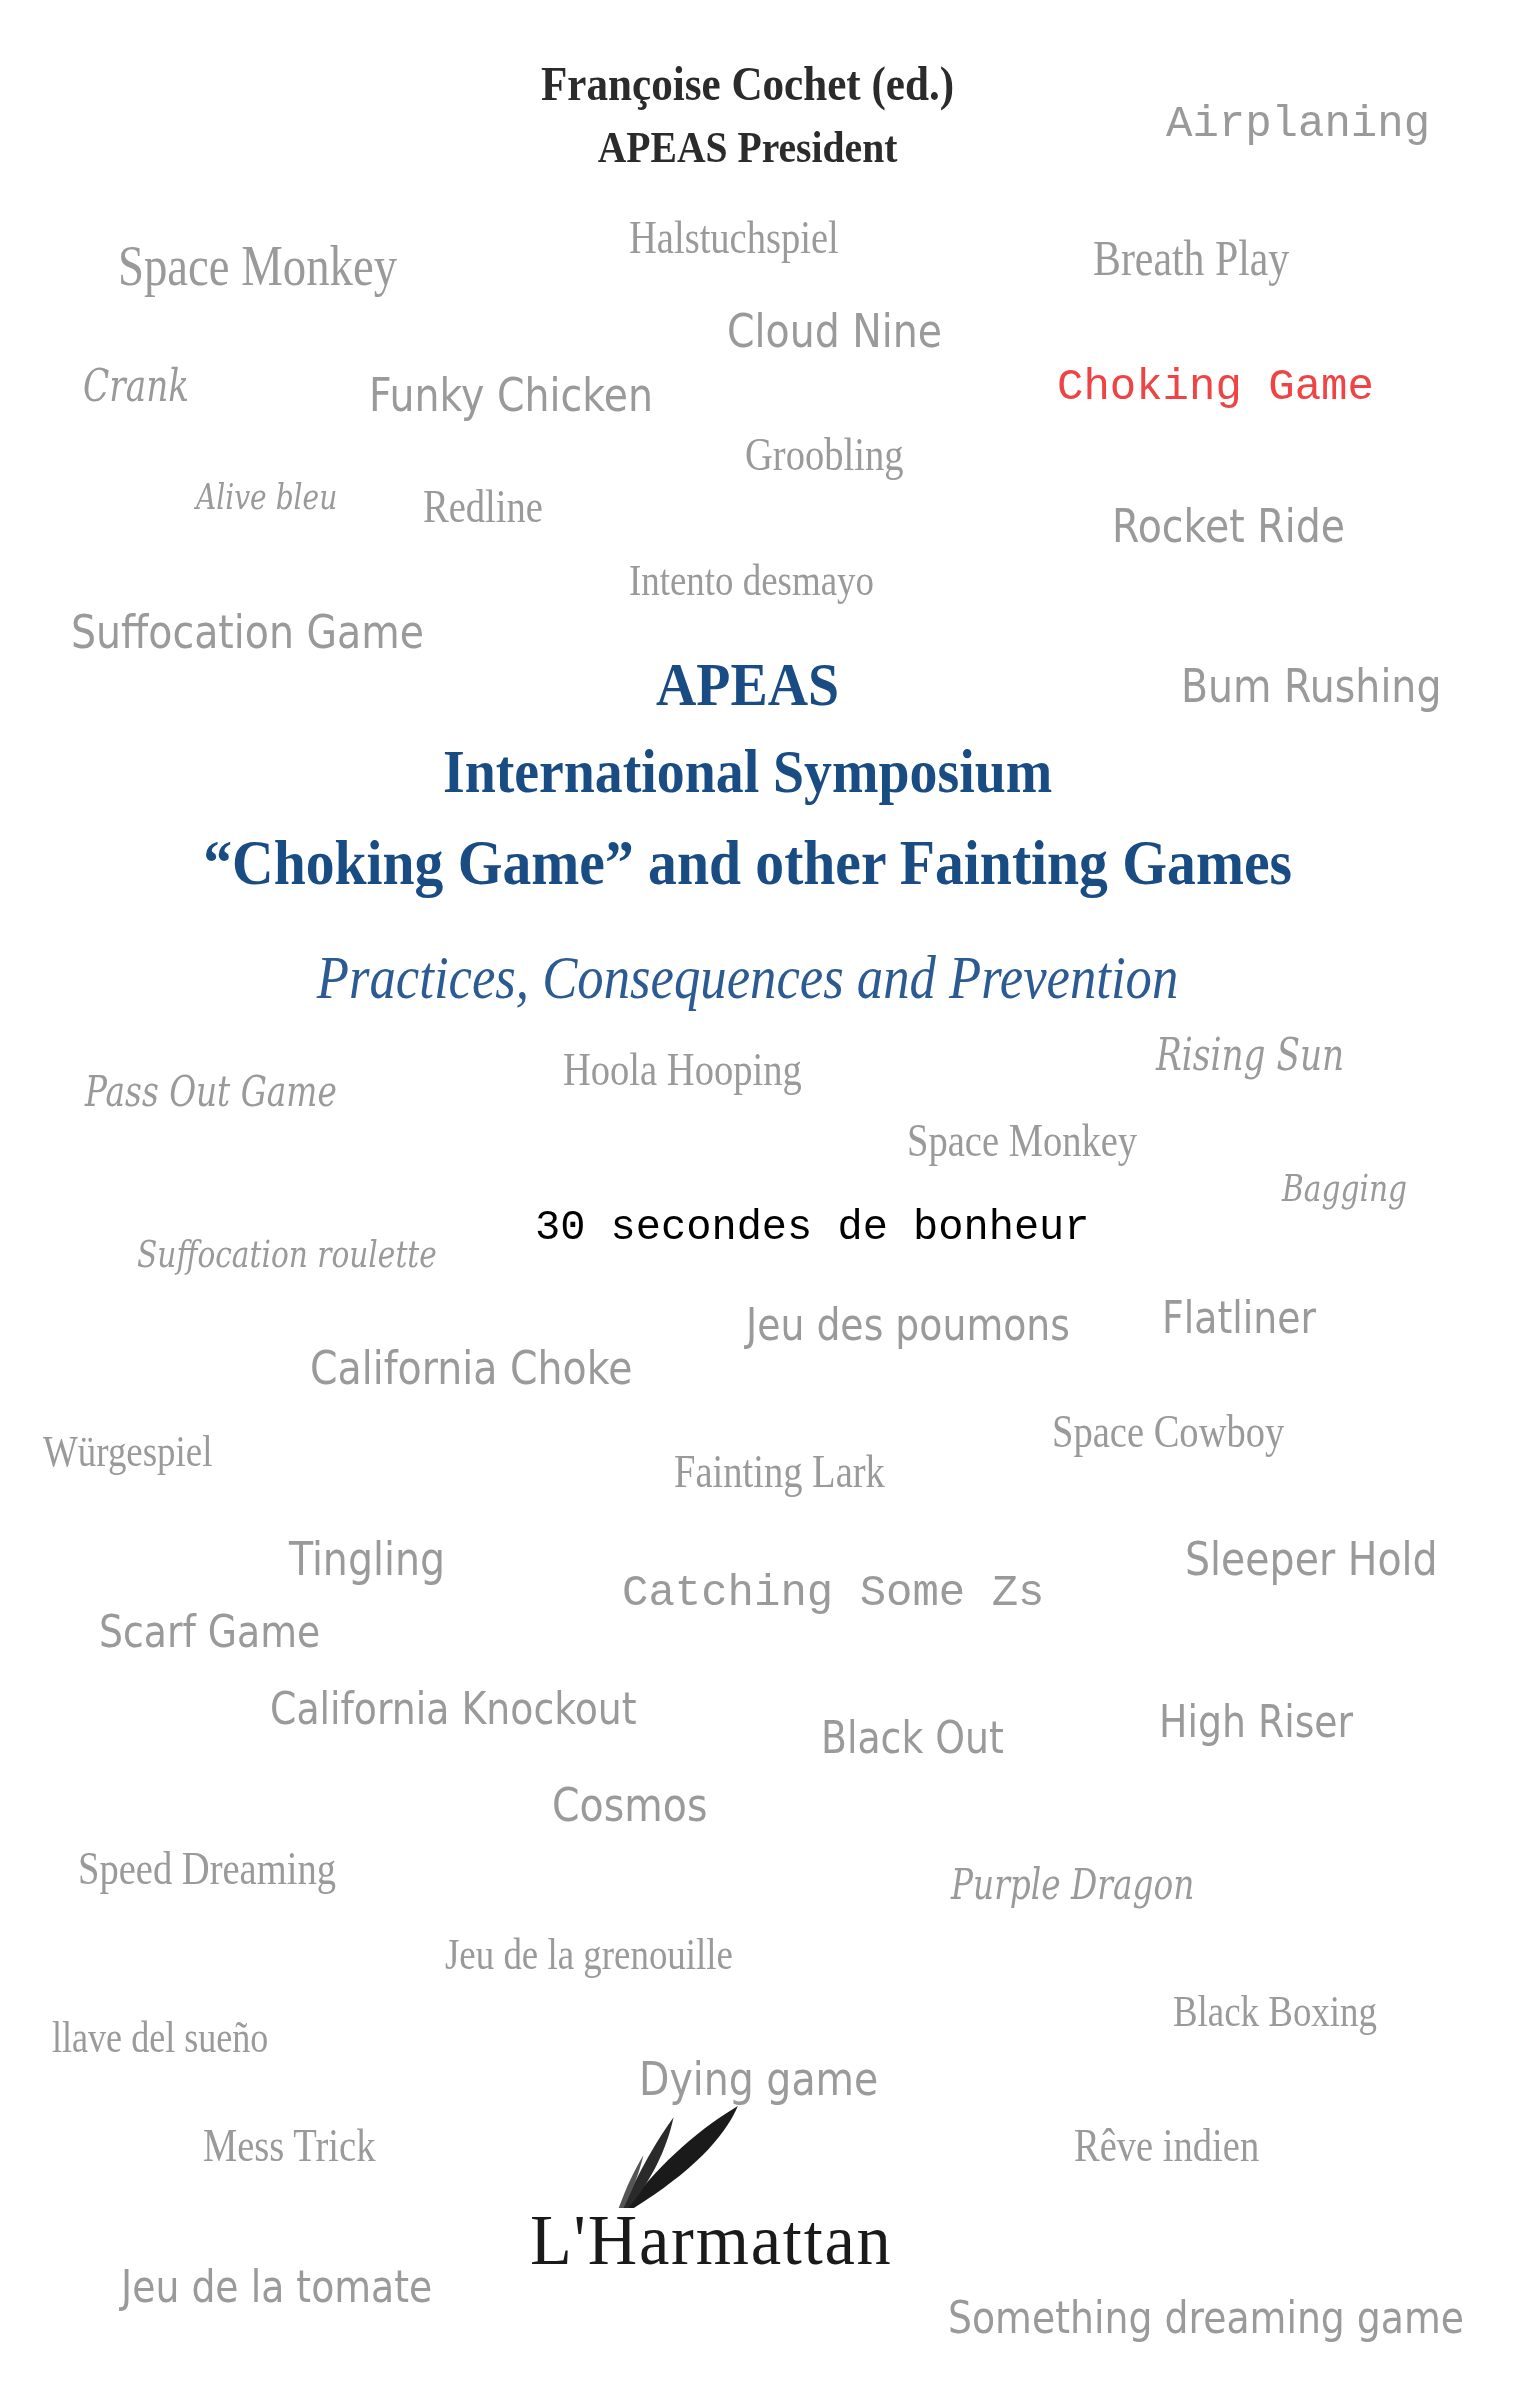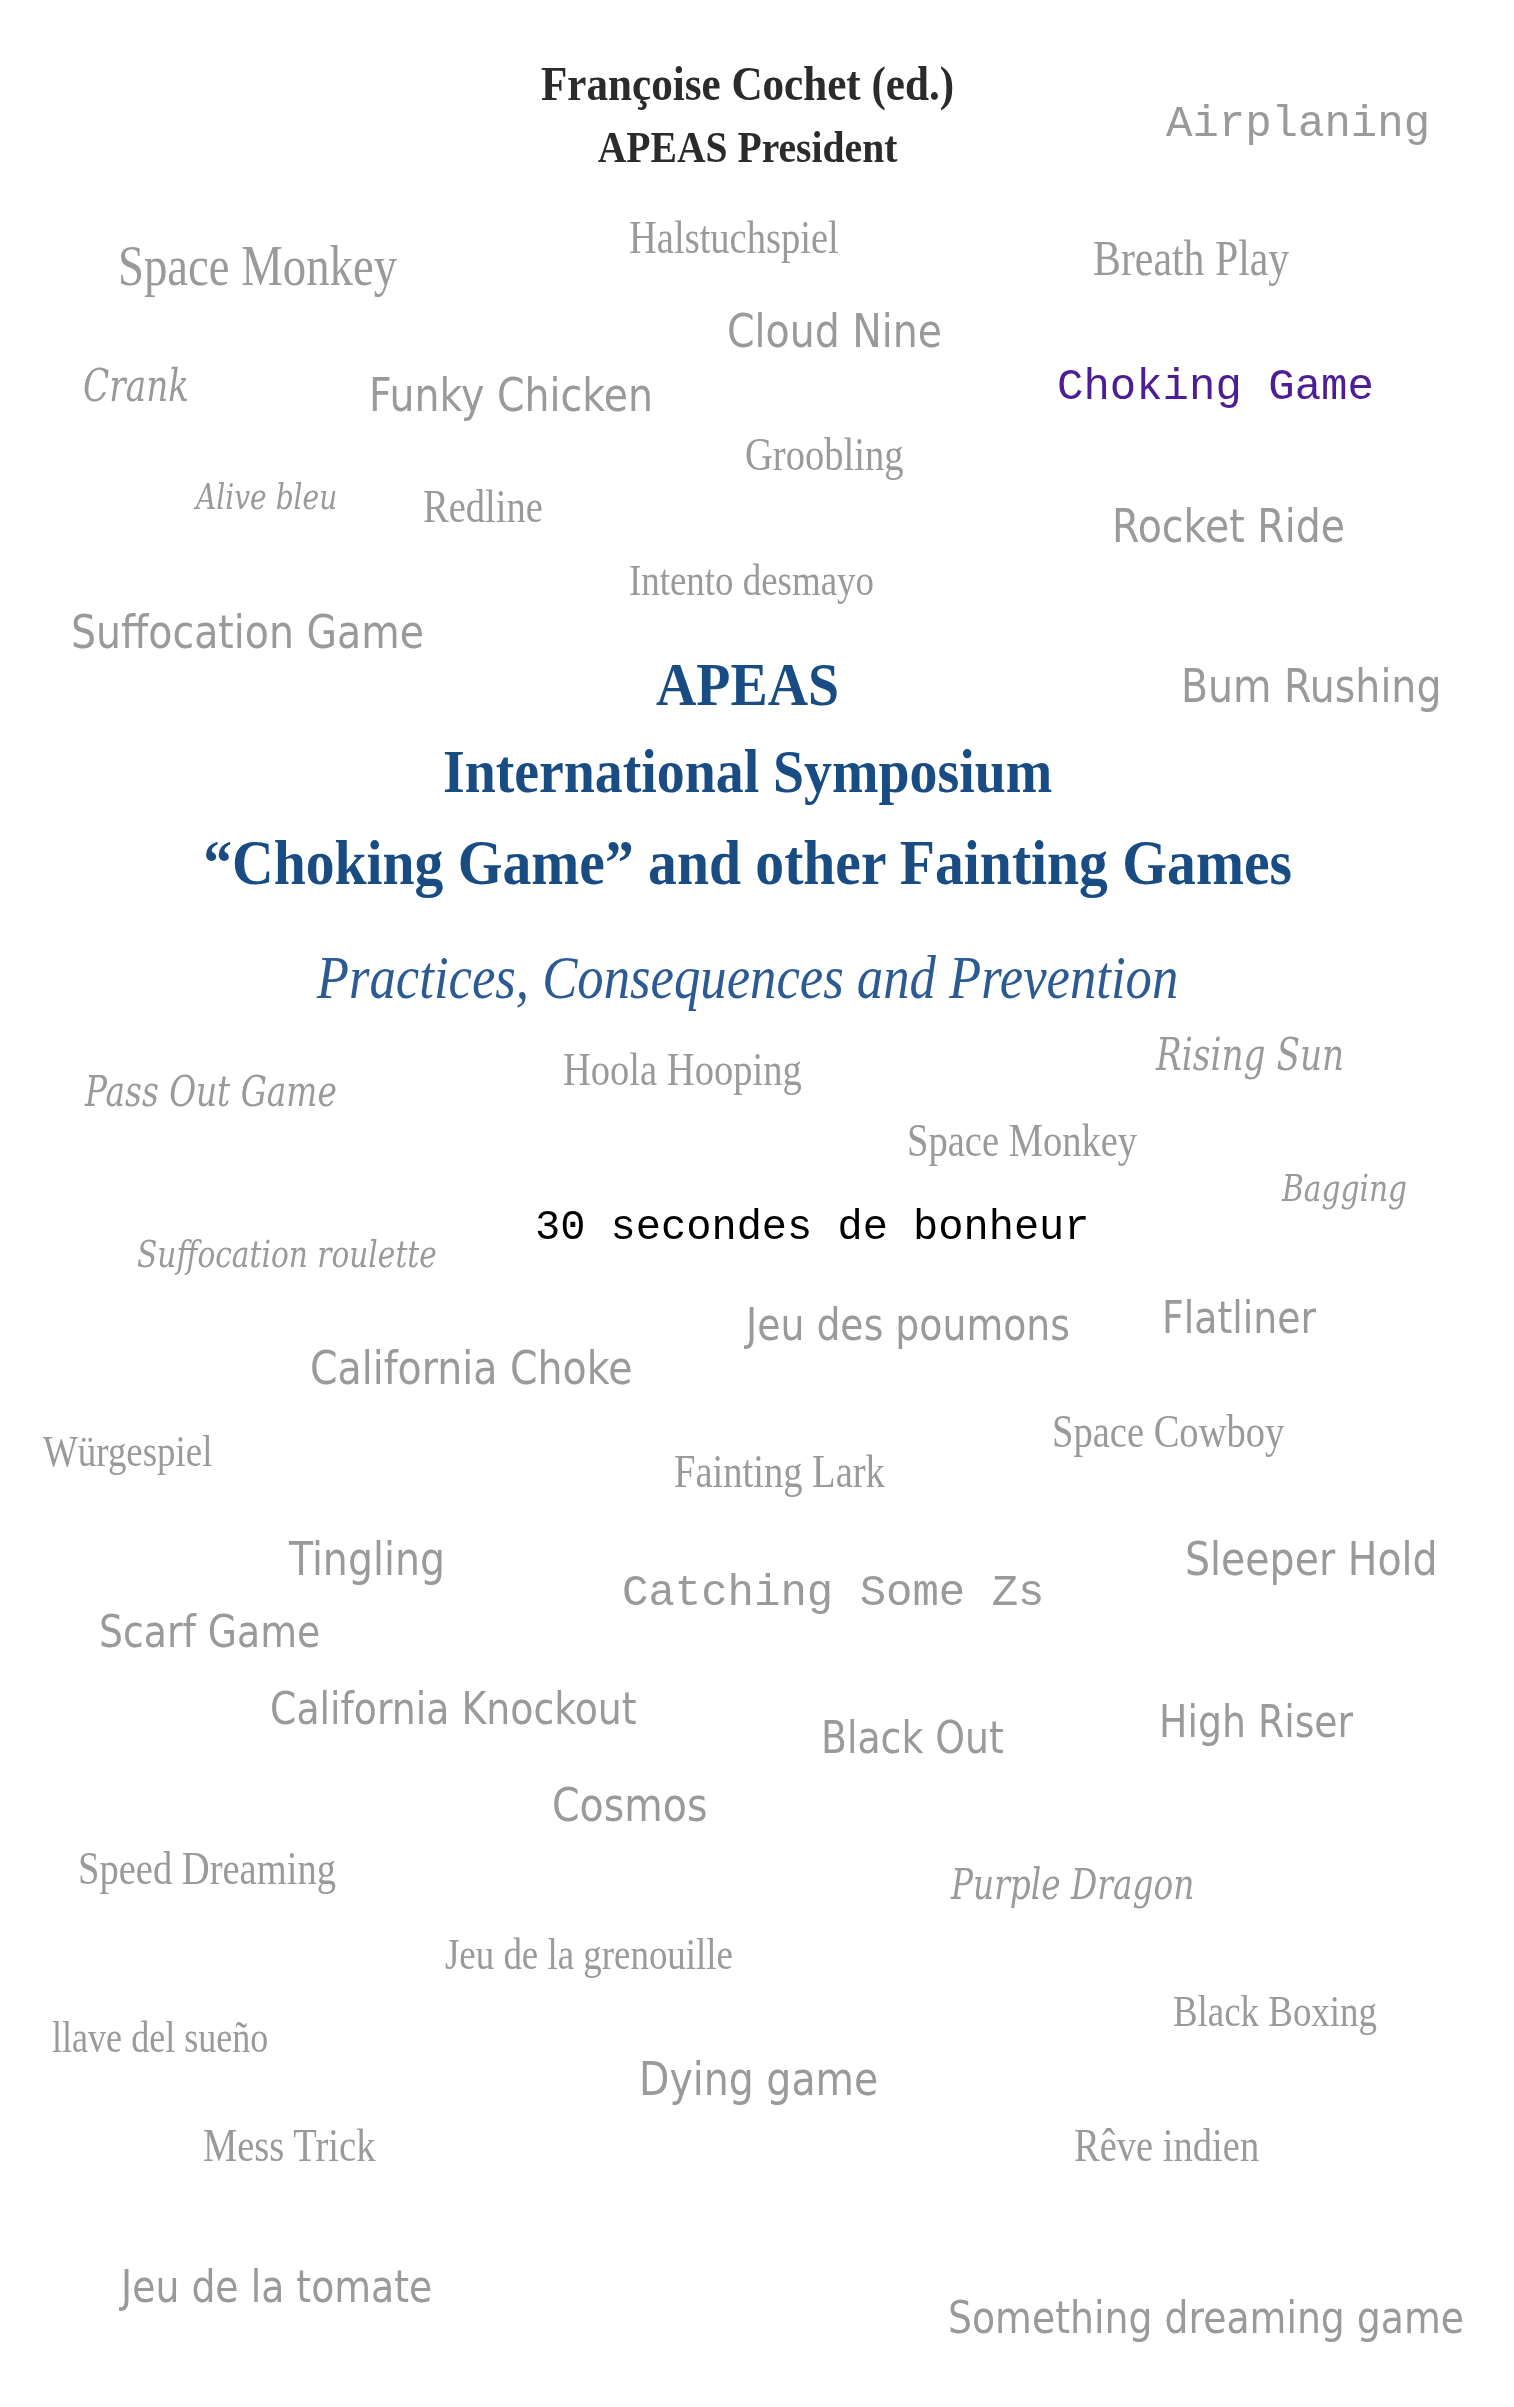--- a/index.html
+++ b/index.html
@@ -76,21 +76,21 @@
   <div class="abs author-role" style="color: rgb(43, 43, 43);">APEAS President</div>
 
   <div id="cloud">
       <div class="abs w f-mono" style="left: 1166px; top: 102px; font-size: 44px; color: rgb(154, 154, 154);">Airplaning</div>
       <div class="abs w f-serif" style="left: 118px; top: 237px; font-size: 57px; color: rgb(154, 154, 154);">Space Monkey</div>
       <div class="abs w f-serif" style="left: 629px; top: 214px; font-size: 47px; color: rgb(154, 154, 154);">Halstuchspiel</div>
       <div class="abs w f-serif" style="left: 1093px; top: 233px; font-size: 51px; color: rgb(154, 154, 154);">Breath Play</div>
       <div class="abs w f-sans" style="left: 727px; top: 307px; font-size: 47px; color: rgb(154, 154, 154);">Cloud Nine</div>
       <div class="abs w f-script" style="left: 83px; top: 364px; font-size: 44px; color: rgb(154, 154, 154);">Crank</div>
       <div class="abs w f-sans" style="left: 369px; top: 371px; font-size: 47px; color: rgb(154, 154, 154);">Funky Chicken</div>
-      <div class="abs w f-mono" style="left: 1057px; top: 365px; font-size: 44px; color: #4c1d95;">Choking Game</div>
+      <div class="abs w f-mono" style="left: 1057px; top: 365px; font-size: 44px; color: #ef4444;">Choking Game</div>
       <div class="abs w f-serif" style="left: 745px; top: 431px; font-size: 47px; color: rgb(154, 154, 154);">Groobling</div>
       <div class="abs w f-script" style="left: 196px; top: 479px; font-size: 36px; color: rgb(154, 154, 154);">Alive bleu</div>
       <div class="abs w f-serif" style="left: 423px; top: 483px; font-size: 47px; color: rgb(154, 154, 154);">Redline</div>
       <div class="abs w f-sans" style="left: 1112px; top: 502px; font-size: 47px; color: rgb(154, 154, 154);">Rocket Ride</div>
       <div class="abs w f-serif" style="left: 629px; top: 558px; font-size: 45px; color: rgb(154, 154, 154);">Intento desmayo</div>
       <div class="abs w f-sans" style="left: 71px; top: 608px; font-size: 47px; color: rgb(154, 154, 154);">Suffocation Game</div>
       <div class="abs w f-sans" style="left: 1181px; top: 662px; font-size: 47px; color: rgb(154, 154, 154);">Bum Rushing</div>
       <div class="abs w f-script" style="left: 85px; top: 1071px; font-size: 42px; color: rgb(154, 154, 154);">Pass Out Game</div>
       <div class="abs w f-serif" style="left: 563px; top: 1046px; font-size: 47px; color: rgb(154, 154, 154);">Hoola Hooping</div>
       <div class="abs w f-script" style="left: 1156px; top: 1033px; font-size: 44px; color: rgb(154, 154, 154);">Rising Sun</div>
@@ -122,15 +122,25 @@
       <div class="abs w f-serif" style="left: 1074px; top: 2122px; font-size: 47px; color: rgb(154, 154, 154);">Rêve indien</div>
       <div class="abs w f-sans" style="left: 121px; top: 2264px; font-size: 45px; color: rgb(154, 154, 154);">Jeu de la tomate</div>
       <div class="abs w f-sans" style="left: 948px; top: 2295px; font-size: 45px; color: rgb(154, 154, 154);">Something dreaming game</div>
     </div>
 
   <div class="abs title t1" style="color: rgb(26, 76, 132);">APEAS</div>
   <div class="abs title t2" style="color: rgb(26, 76, 132);">International Symposium</div>
   <div class="abs title t3" style="color: rgb(26, 76, 132);">“Choking Game” and other Fainting Games</div>
   <div class="abs subtitle" style="color: rgb(44, 90, 146);">Practices, Consequences and Prevention</div>
 
+  <div id="logo">
+    <svg width="189" height="104" viewBox="0 0 200 110">
+      <path d="M12 108 C 40 70, 80 30, 130 0 C 115 35, 80 70, 20 108 Z" fill="#1a1a1a"></path>
+      <path d="M8 108 C 25 70, 45 35, 62 12 C 55 45, 38 80, 14 108 Z" fill="#2a2a2a"></path>
+      <path d="M4 108 C 12 85, 22 65, 30 52 C 26 70, 18 90, 9 108 Z" fill="#555"></path>
+    </svg>
+    <div class="brand">
+      <span>L'H</span><span>armattan</span>
+    </div>
+  </div>
 
 </div>
 
 
 </body></html>

